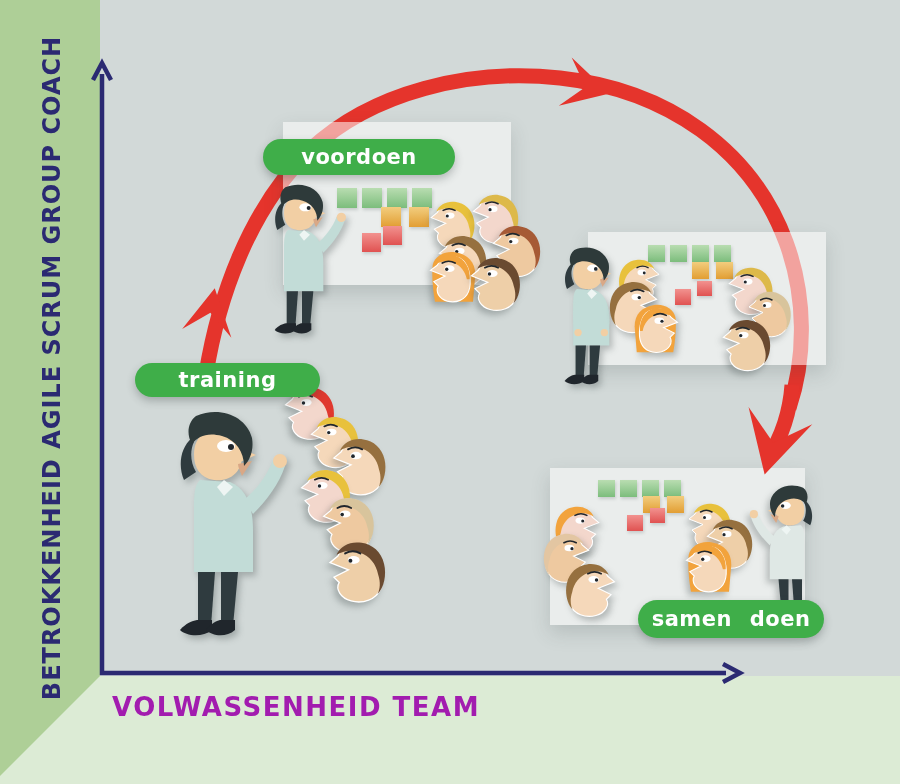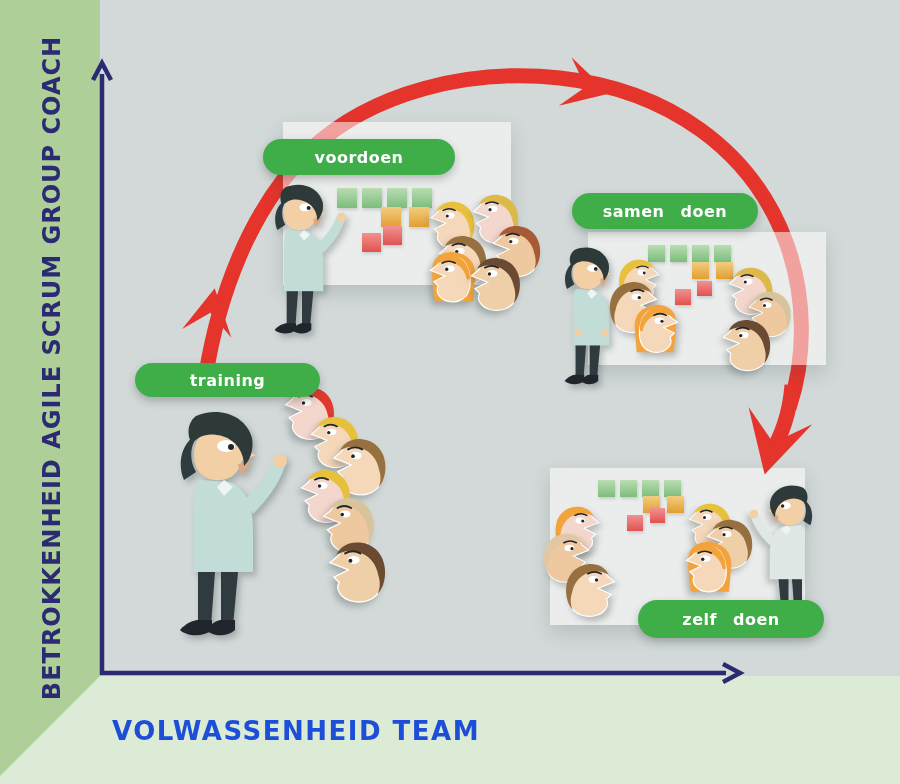--- a/index.html
+++ b/index.html
@@ -15,41 +15,41 @@
     clip-path:polygon(0 0,100% 0,100% 676px,0 776px);
   }
   
   .y-label{
     position:absolute;left:52px;top:368px;
     transform:translate(-50%,-50%) rotate(-90deg);
     white-space:nowrap;color:#2b2a72;font-weight:bold;font-size:24px;letter-spacing:1px;
   }
   .x-label{
     position:absolute;left:112px;top:692px;
-    color:#1d4ed8;font-weight:bold;font-size:26px;letter-spacing:1.5px;white-space:nowrap;margin-top:24px;
+    color:#a21caf;font-weight:bold;font-size:26px;letter-spacing:1.5px;white-space:nowrap;
   }
   
   .layer{position:absolute;left:0;top:0;width:900px;height:784px;pointer-events:none;}
   
   .board{
     position:absolute;background:rgba(253,254,253,0.55);
     box-shadow:0 8px 18px rgba(60,72,70,0.18);
   }
   .board-voordoen{left:283px;top:122px;width:228px;height:163px;}
   .board-samen{left:588px;top:232px;width:238px;height:133px;}
   .board-zelf{left:550px;top:468px;width:255px;height:157px;}
   
   .note{position:absolute;display:block;box-shadow:1px 2px 3px rgba(60,70,68,0.2);}
   .note.green{background:linear-gradient(#b9ddb1,#7cbd7c);}
   .note.orange{background:linear-gradient(#f2cd7e,#e29e33);}
   .note.red{background:linear-gradient(#f2928f,#e05251);}
   
   .pill{
     position:absolute;background:#3fae49;border-radius:40px;
-    color:#ffffff;font-weight:bold;font-size:16px;letter-spacing:.5px;word-spacing:10px;
+    color:#ffffff;font-weight:bold;font-size:21px;letter-spacing:.5px;word-spacing:10px;
     display:flex;align-items:center;justify-content:center;
     box-shadow:0 4px 8px rgba(50,60,58,0.3);
   }
   .pill-training{left:135px;top:363px;width:185px;height:34px;}
   .pill-voordoen{left:263px;top:139px;width:192px;height:36px;}
   .pill-samen{left:572px;top:193px;width:186px;height:36px;}
   .pill-zelf{left:638px;top:600px;width:186px;height:38px;}
   
   .head,.coach{position:absolute;filter:drop-shadow(3px 4px 3px rgba(40,52,50,0.28));}
   .flip{transform:scaleX(-1);}
@@ -265,20 +265,17 @@
     <path d="M792 385 C 790 412 781 438 768 458" fill="none" stroke="#e5342c" stroke-width="15"></path>
     <path transform="translate(768,462) rotate(105)" d="M-48 -33 L13 0 L-48 33 L-20 0 Z" fill="#e5342c"></path>
   </svg>
 
   <div class="pill pill-training">
       <span>training</span>
     </div>
   <div class="pill pill-voordoen">
       <span>voordoen</span>
     </div>
-  <div class="pill pill-samen">
+  <div class="pill pill-zelf">
       <span>samen doen</span>
     </div>
-  <div class="pill pill-zelf">
-      <span>zelf doen</span>
-    </div>
 
 </div>
 
 </body></html>

